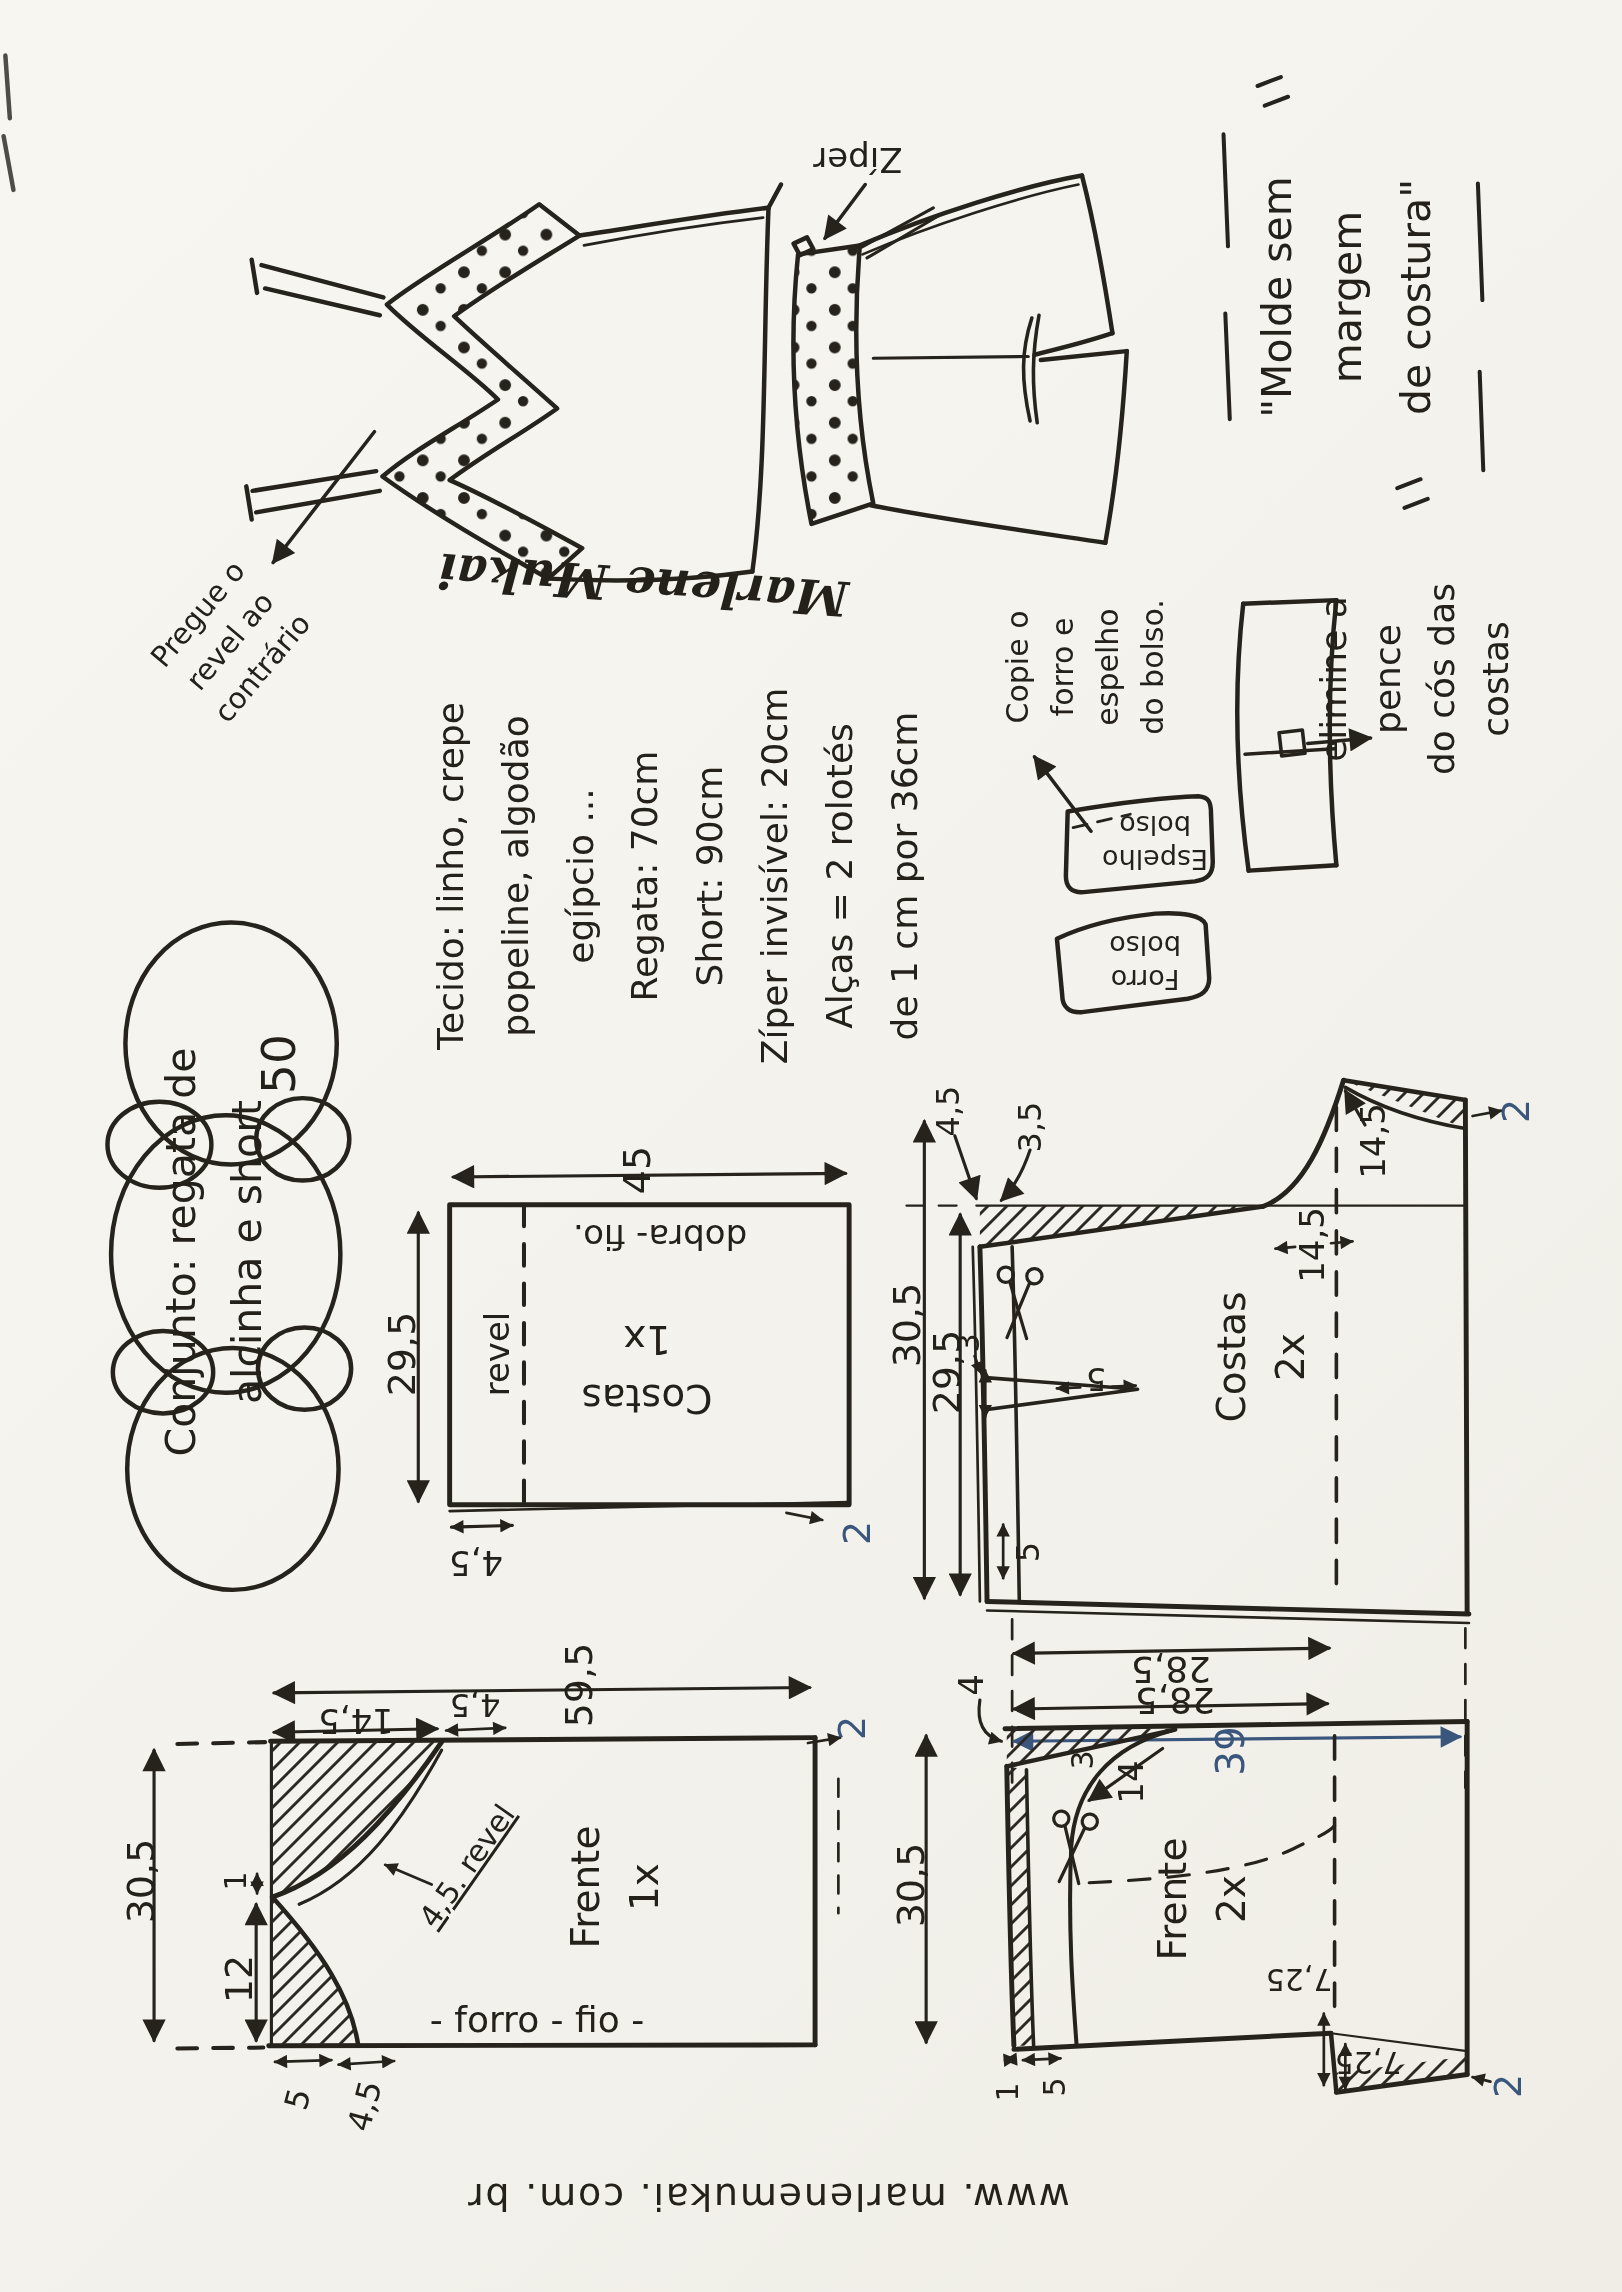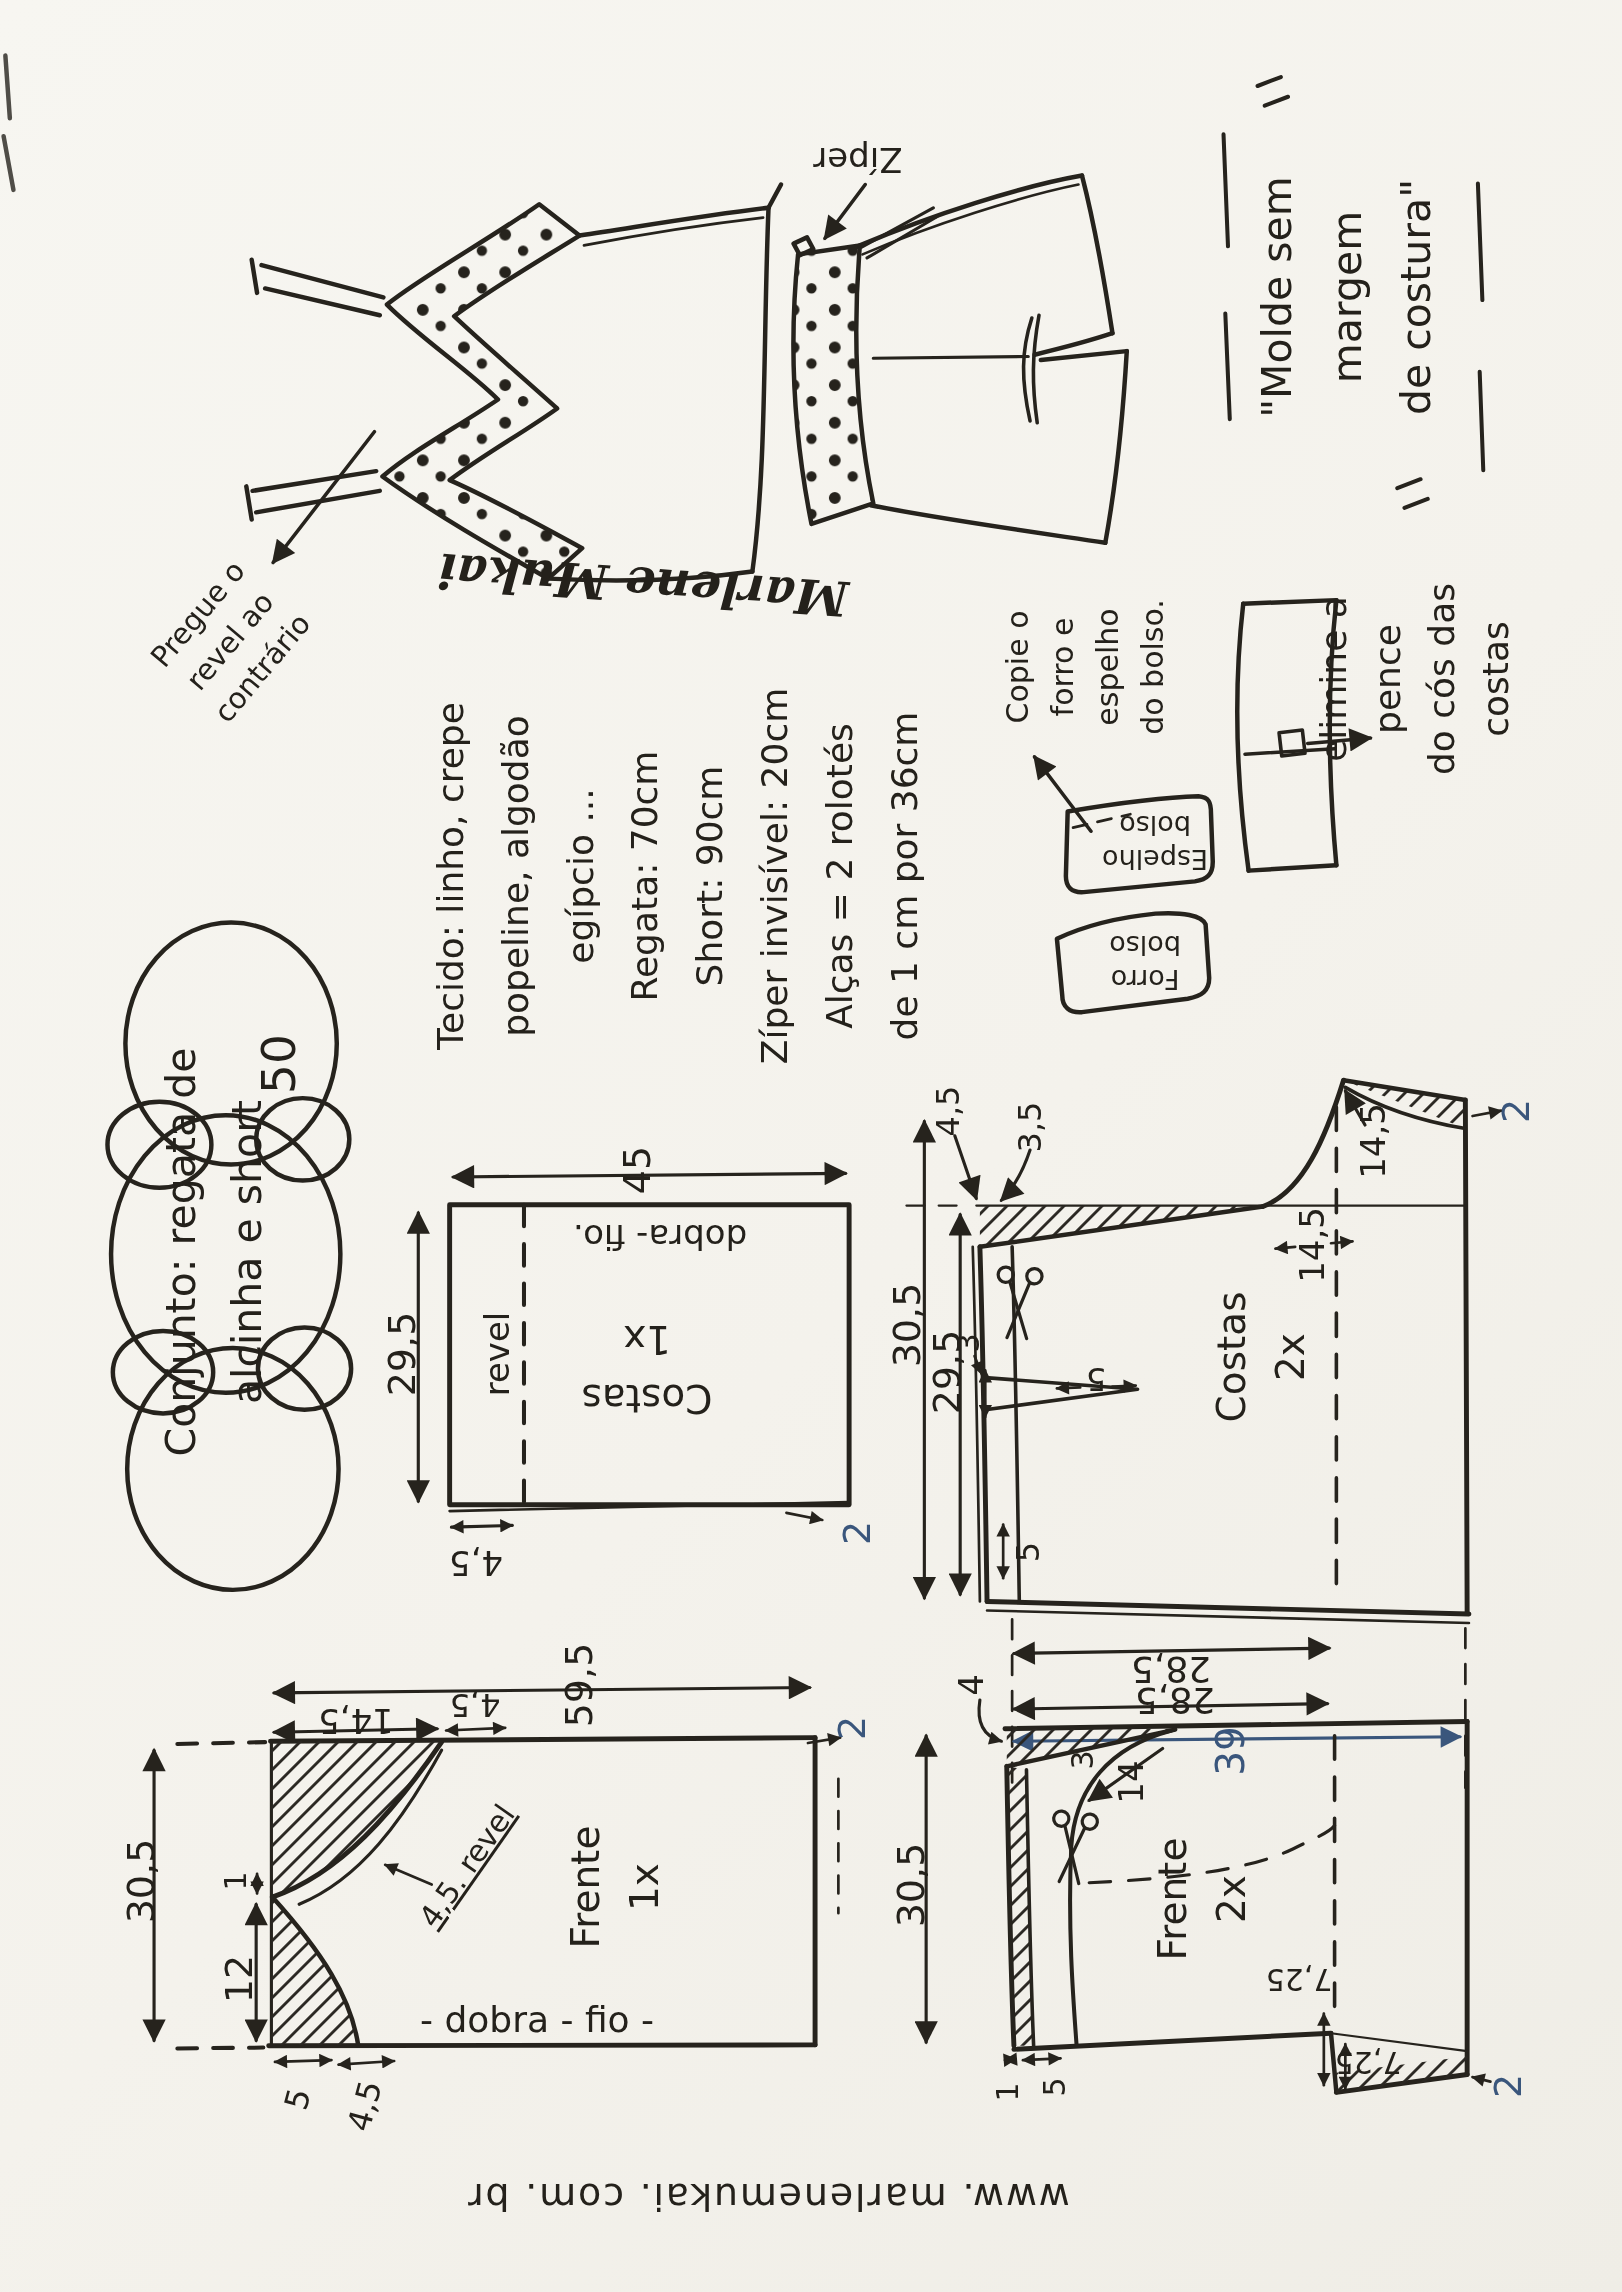--- a/index.html
+++ b/index.html
@@ -275,21 +275,21 @@
 <div class="lbl" style="left:908px;top:1325px;--r:-90deg;font-size:38px;">30,5</div>
 <div class="lbl" style="left:948px;top:1372px;--r:-90deg;font-size:38px;">29,5</div>
 <div class="lbl" style="left:969px;top:1343px;--r:-90deg;font-size:30px;">3</div>
 <div class="lbl" style="left:1096px;top:1379px;--r:180deg;font-size:32px;">5</div>
 <div class="lbl" style="left:1028px;top:1552px;--r:-90deg;font-size:32px;">5</div>
 <div class="lbl" style="left:1171px;top:1669px;--r:180deg;font-size:36px;">28,5</div>
 <div class="lbl blue" style="left:1231px;top:1751px;--r:-90deg;font-size:39px;">39</div>
 
 <div class="lbl" style="left:615px;top:1887px;--r:-90deg;font-size:39px;line-height:1.5;">Frente
 1x</div>
-<div class="lbl" style="left:537px;top:2020px;font-size:36px;">- dobra - fio -</div>
+<div class="lbl" style="left:537px;top:2020px;font-size:36px;">- forro - fio -</div>
 <div class="lbl" style="left:580px;top:1685px;--r:-90deg;font-size:38px;">59,5</div>
 <div class="lbl" style="left:356px;top:1720px;--r:180deg;font-size:34px;">14,5</div>
 <div class="lbl" style="left:475px;top:1705px;--r:180deg;font-size:32px;">4,5</div>
 <div class="lbl blue" style="left:853px;top:1728px;--r:-90deg;font-size:38px;">2</div>
 <div class="lbl" style="left:142px;top:1881px;--r:-90deg;font-size:38px;">30,5</div>
 <div class="lbl" style="left:236px;top:1881px;--r:-90deg;font-size:30px;">1</div>
 <div class="lbl" style="left:240px;top:1979px;--r:-90deg;font-size:38px;">12</div>
 <div class="lbl und" style="left:467px;top:1866px;--r:-55deg;font-size:30px;">4,5. revel</div>
 <div class="lbl" style="left:298px;top:2099px;--r:-75deg;font-size:32px;">5</div>
 <div class="lbl" style="left:365px;top:2106px;--r:-75deg;font-size:32px;">4,5</div>

